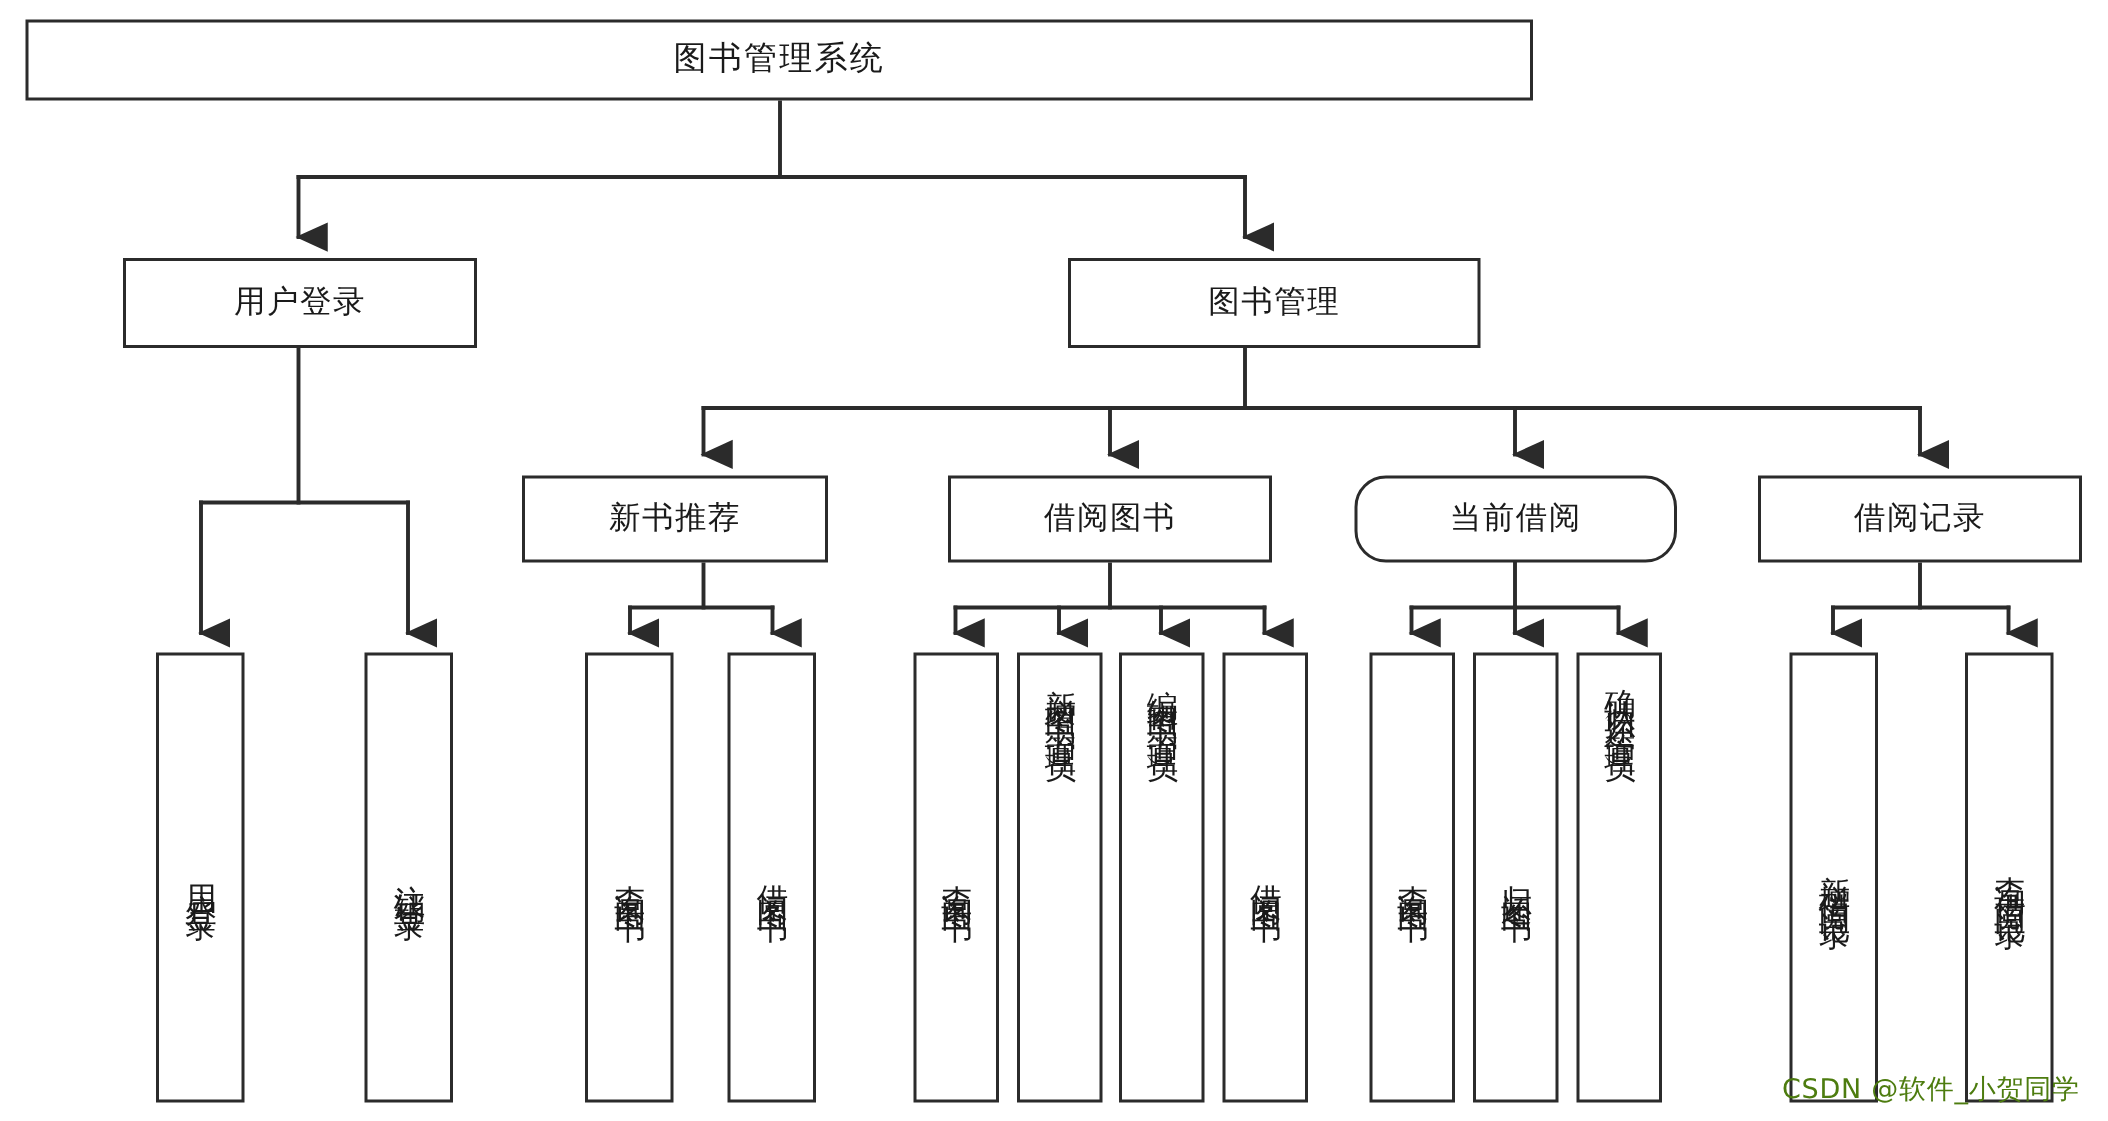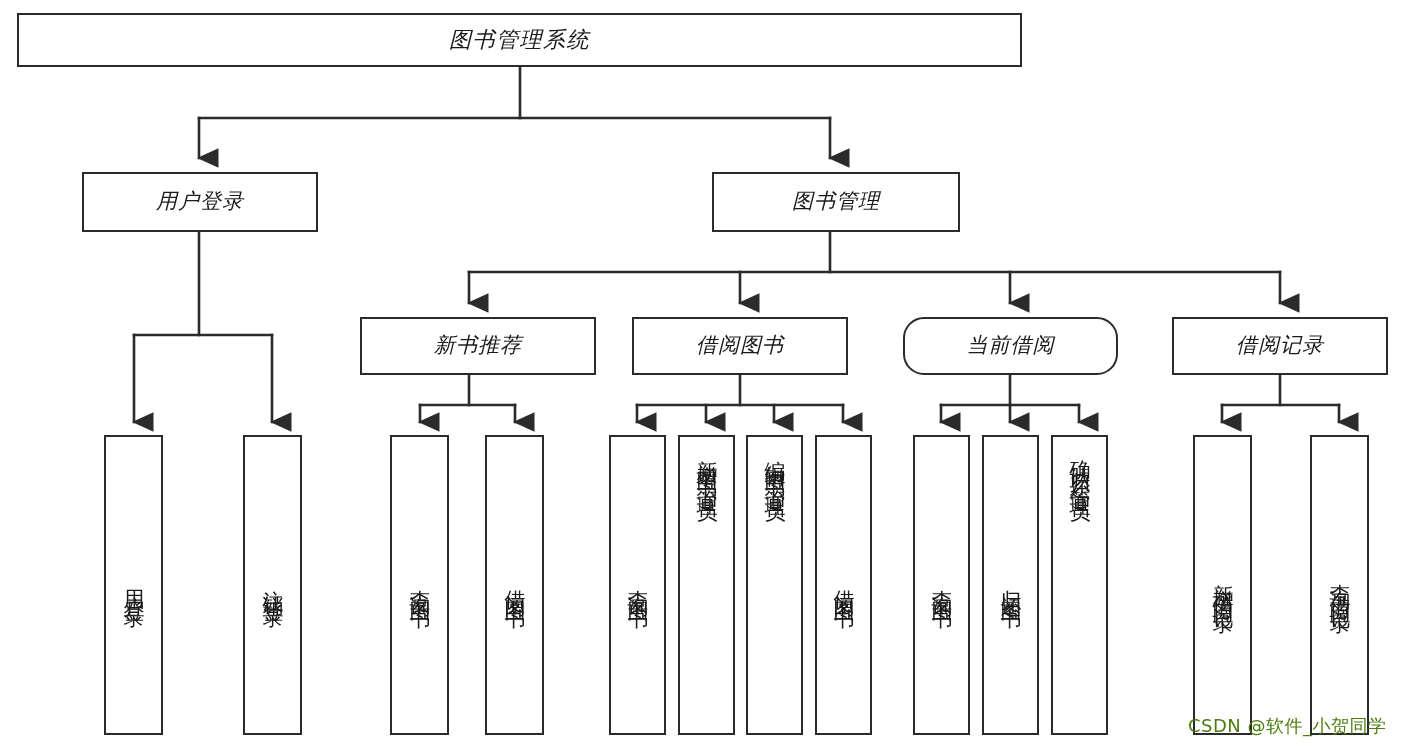--- a/index.html
+++ b/index.html
@@ -34,21 +34,20 @@
   .node .lbl{
     display:block;
     text-align:center;
     line-height:1.12;
     white-space:nowrap;
   }
   
   .node.horiz .lbl{
     font-size:21px;
     letter-spacing:1px;
-    font-style:italic;
   }
   .node.root .lbl{font-size:22px;letter-spacing:1.5px;}
   
   .node.vert{
     align-items:flex-start;
     justify-content:center;
     padding-top:6px;
   }
   .node.vert .lbl{
     writing-mode:vertical-rl;
@@ -129,25 +128,25 @@
     </g>
   </svg>
 
   <div class="node horiz root" style="left:17px;top:13px;width:1005px;height:54px;">
     <span class="lbl">图书管理系统</span>
   </div>
 
   <div class="node horiz" style="left:82px;top:172px;width:236px;height:60px;">
     <span class="lbl">用户登录</span>
   </div>
-  <div class="node horiz" style="left:712px;top:172px;width:248px;height:60px;">
+  <div class="node horiz" style="left:712px;top:172px;width:275px;height:60px;">
     <span class="lbl">图书管理</span>
   </div>
 
-  <div class="node horiz" style="left:360px;top:317px;width:236px;height:58px;justify-content:center;">
+  <div class="node horiz" style="left:348px;top:317px;width:204px;height:58px;justify-content:center;">
     <span class="lbl">新书推荐</span>
   </div>
   <div class="node horiz" style="left:632px;top:317px;width:216px;height:58px;">
     <span class="lbl">借阅图书</span>
   </div>
   <div class="node horiz" style="left:903px;top:317px;width:215px;height:58px;border-radius:21px;">
     <span class="lbl">当前借阅</span>
   </div>
   <div class="node horiz" style="left:1172px;top:317px;width:216px;height:58px;">
     <span class="lbl">借阅记录</span>

